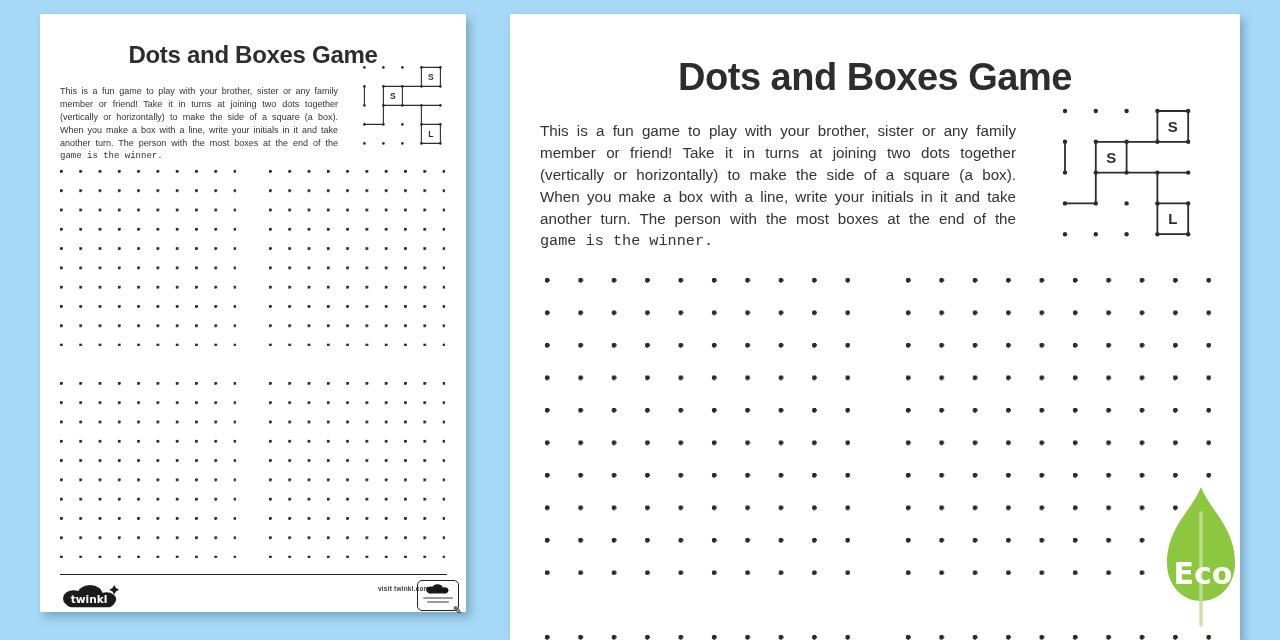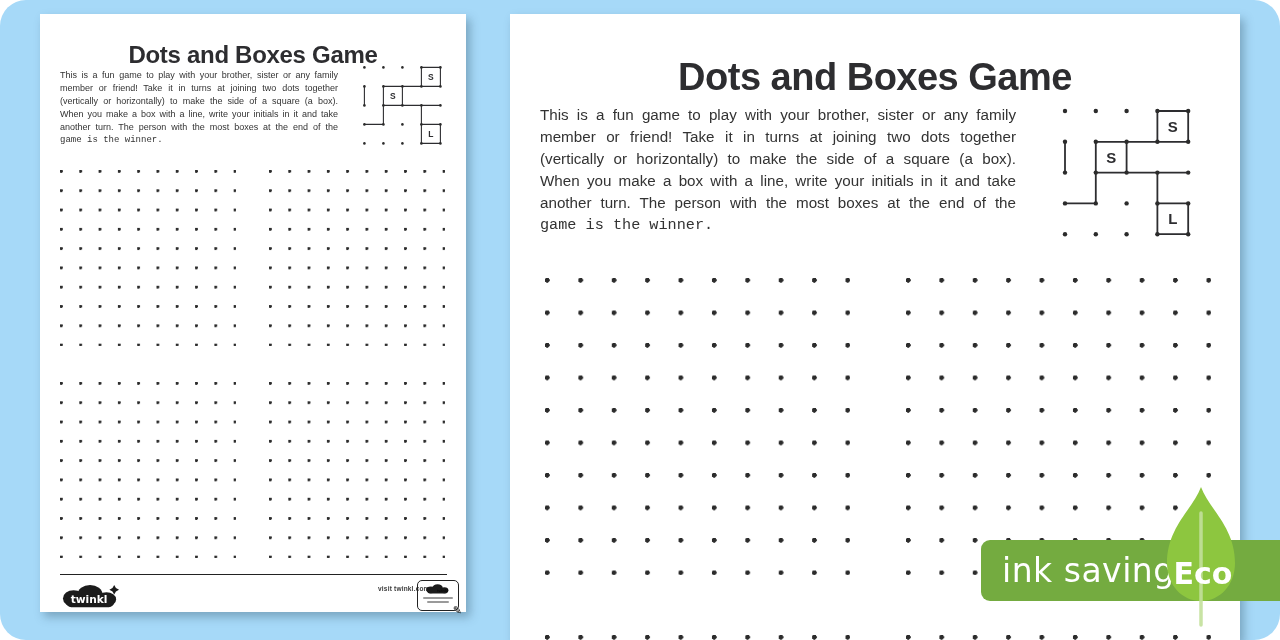--- a/index.html
+++ b/index.html
@@ -1,30 +1,29 @@
 <!DOCTYPE html>
 <html style="--bg: #a6d9f8; --page: #ffffff; --ink: #2d2d30; --dot: #2b2b2b; --band: #74ab40; --leaf: #8dc63f; --stem: #c3e09b;"><head>
 <meta charset="utf-8">
 <style>
   html,body{margin:0;padding:0;}
   .stage{
     position:relative;width:1280px;height:640px;overflow:hidden;
     background:var(--bg,#a6d9f8);
     font-family:"Liberation Sans",sans-serif;
-    border-radius:26px;
   }
   .page{position:absolute;background:var(--page,#fff);box-shadow:4px 5px 9px rgba(40,70,90,.35);}
   .page-left{left:40px;top:14px;width:426px;height:598px;}
   .page-right{left:510px;top:14px;width:730px;height:626px;overflow:hidden;}
 
   .title{position:absolute;left:0;right:0;text-align:center;font-weight:bold;color:var(--ink,#2d2d30);white-space:nowrap;}
   .page-left  .title{top:27px;font-size:24px;letter-spacing:-.3px;}
   .page-right .title{top:42px;font-size:38px;letter-spacing:-.5px;}
 
-  .instr{position:absolute;color:#333;}
+  .instr{position:absolute;color:#333;margin-top:16px;}
   .page-left  .instr{left:20px;top:55px;width:278px;font-size:9px;line-height:13px;}
   .page-right .instr{left:30px;top:90px;width:476px;font-size:15.2px;line-height:22px;}
   .jline{text-align:justify;text-align-last:justify;}
   .jline.last{text-align-last:left;font-family:Liberation Mono, monospace;}
 
   .example{position:absolute;}
   .example line{stroke:var(--ink,#2d2d30);stroke-linecap:round;}
   .example circle{fill:var(--dot,#2b2b2b);}
   .example text{fill:var(--ink,#2d2d30);font-weight:bold;text-anchor:middle;dominant-baseline:central;
                 font-family:"Liberation Sans",sans-serif;}
@@ -233,22 +232,19 @@
           <text x="112.8" y="112.8" font-size="15" stroke="none">L</text>
         </g>
       </svg>
 
     <div class="dots-block" style="left: 34.8px; top: 263.8px; width: 305px; height: 296.9px; background-image: radial-gradient(circle at 2.2px 2.2px, rgb(43, 43, 43) 2.2px, rgba(0, 0, 0, 0) 2.65px); background-size: 33.4px 32.5px;"></div>
     <div class="dots-block" style="left: 395.8px; top: 263.8px; width: 305px; height: 296.9px; background-image: radial-gradient(circle at 2.2px 2.2px, rgb(43, 43, 43) 2.2px, rgba(0, 0, 0, 0) 2.65px); background-size: 33.4px 32.5px;"></div>
     <div class="dots-block" style="left: 34.8px; top: 620.8px; width: 305px; height: 296.9px; background-image: radial-gradient(circle at 2.2px 2.2px, rgb(43, 43, 43) 2.2px, rgba(0, 0, 0, 0) 2.65px); background-size: 33.4px 32.5px;"></div>
     <div class="dots-block" style="left: 395.8px; top: 620.8px; width: 305px; height: 296.9px; background-image: radial-gradient(circle at 2.2px 2.2px, rgb(43, 43, 43) 2.2px, rgba(0, 0, 0, 0) 2.65px); background-size: 33.4px 32.5px;"></div>
   </div>
 
-  <div class="eco-band">
-    <span class="label">ink saving</span>
-  </div>
   <svg class="eco-leaf" viewBox="0 0 72 140">
     <path d="M36,0 C44,22 70,40 70,76 C70,98 55,114 36,114 C17,114 2,98 2,76 C2,40 28,22 36,0 Z" fill="var(--leaf,#8dc63f)"></path>
     <line x1="36" y1="26" x2="36" y2="138" stroke="var(--stem,#c3e09b)" stroke-width="3.5" stroke-linecap="round" opacity="0.9"></line>
   </svg>
   <div class="eco-text">Eco</div>
 
 </div>
 
 </body></html>

